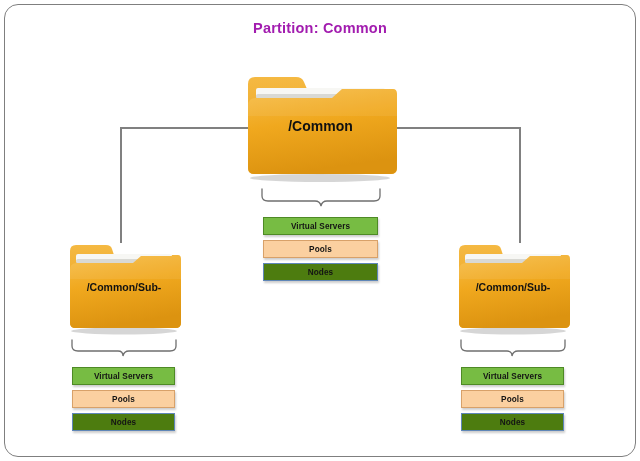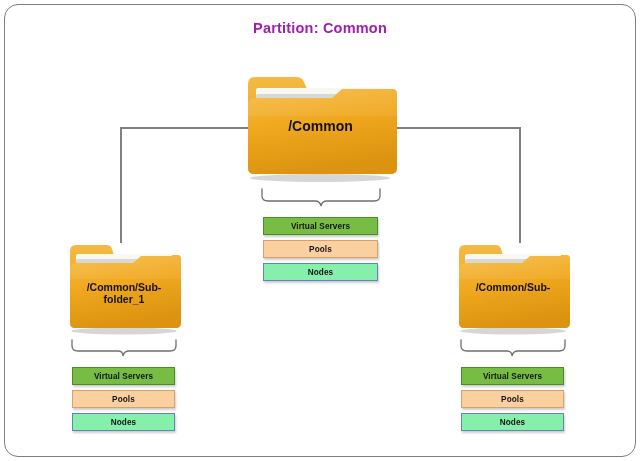--- a/index.html
+++ b/index.html
@@ -41,21 +41,21 @@
     box-sizing:border-box;
     border-radius:0;
     font-size:8.2px;font-weight:bold;
     display:flex;align-items:center;justify-content:center;
     letter-spacing:.1px;
     color:#141414;
     box-shadow:1px 1.5px 2px rgba(0,0,0,.20);
   }
   .pill.vs{background:#77bc43;border:1px solid #4e8a25;}
   .pill.pl{background:#fbd0a0;border:1px solid #d8a169;justify-content:center;}
-  .pill.nd{background:#86efac;border:1px solid #5f86b8;}
+  .pill.nd{background:#4d7c0f;border:1px solid #5f86b8;}
 </style>
 </head>
 <body>
 
 <div id="canvas"></div>
 
 <div id="title">Partition: Common</div>
 
 <div class="conn conn-h" style="left:120px;top:127px;width:128px;"></div>
 <div class="conn conn-v" style="left:120px;top:127px;height:116px;"></div>
@@ -121,21 +121,20 @@
     </defs>
     <ellipse cx="57" cy="90" rx="53" ry="3.4" fill="#000" opacity="0.16"></ellipse>
     <path d="M3,10 q0,-6 6,-6 H39 q5,0 6,4 l2,6 H111 q3,0 3,4 V82 q0,5 -5,5 H8 q-5,0 -5,-5 Z" fill="url(#gBackB)"></path>
     <rect x="9" y="13" width="96" height="8" rx="2" fill="#f7f7f4"></rect>
     <rect x="9" y="18" width="96" height="4.5" rx="2" fill="#d9d9d4"></rect>
     <path d="M3,29 q0,-7 7,-7 H66 l8,-7 H107 q7,0 7,7 V81 q0,6 -6,6 H9 q-6,0 -6,-6 Z" fill="url(#gFrontB)"></path>
     <path d="M3,29 q0,-7 7,-7 H66 l8,-7 H107 q7,0 7,7 V38 H3 Z" fill="#ffffff" opacity="0.07"></path>
   </svg>
   <div class="folder-label" style="top:40px;font-size:10.5px;">
     <div>/Common/Sub-</div>
-    <div>folder_1</div>
   </div>
 </div>
 
 <div class="brace" style="left:70px;top:339px;width:108px;height:19px;">
   <svg width="108" height="19" viewBox="0 0 108 19">
     <path d="M2,1 V7 q0,5 6,5 H48 q5,0 5,5 q1,-5 6,-5 H100 q6,0 6,-5 V1" fill="none" stroke="#6f6f6f" stroke-width="1.3" stroke-linecap="round"></path>
   </svg>
 </div>
 
 <div class="pills" style="left:72px;top:367px;width:103px;gap:5px;">

